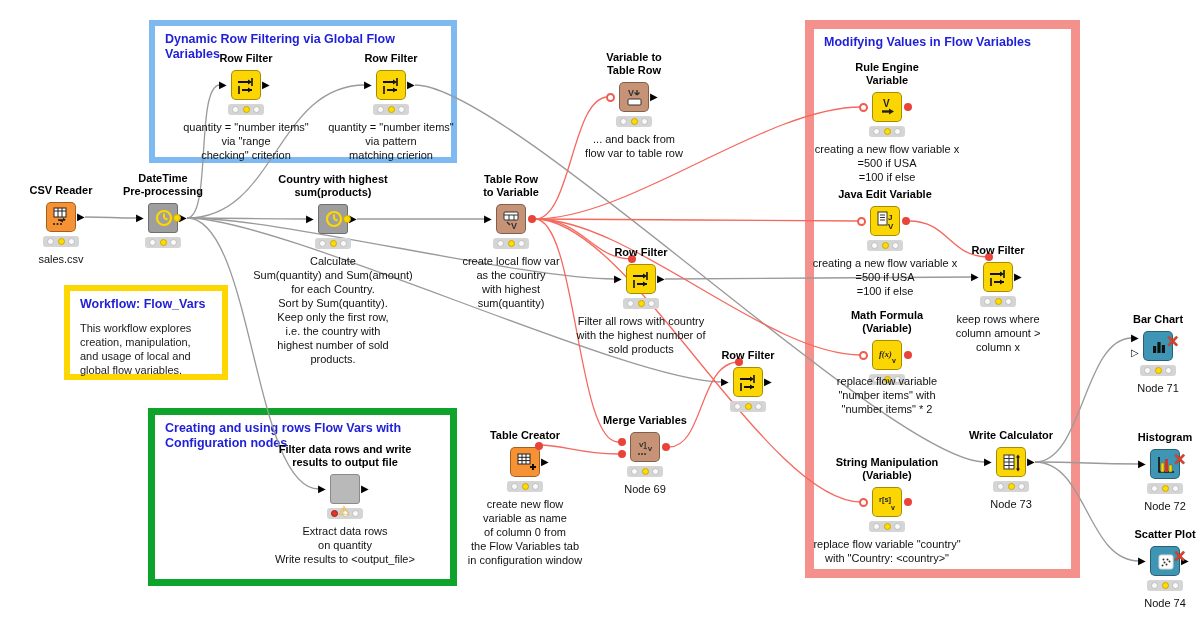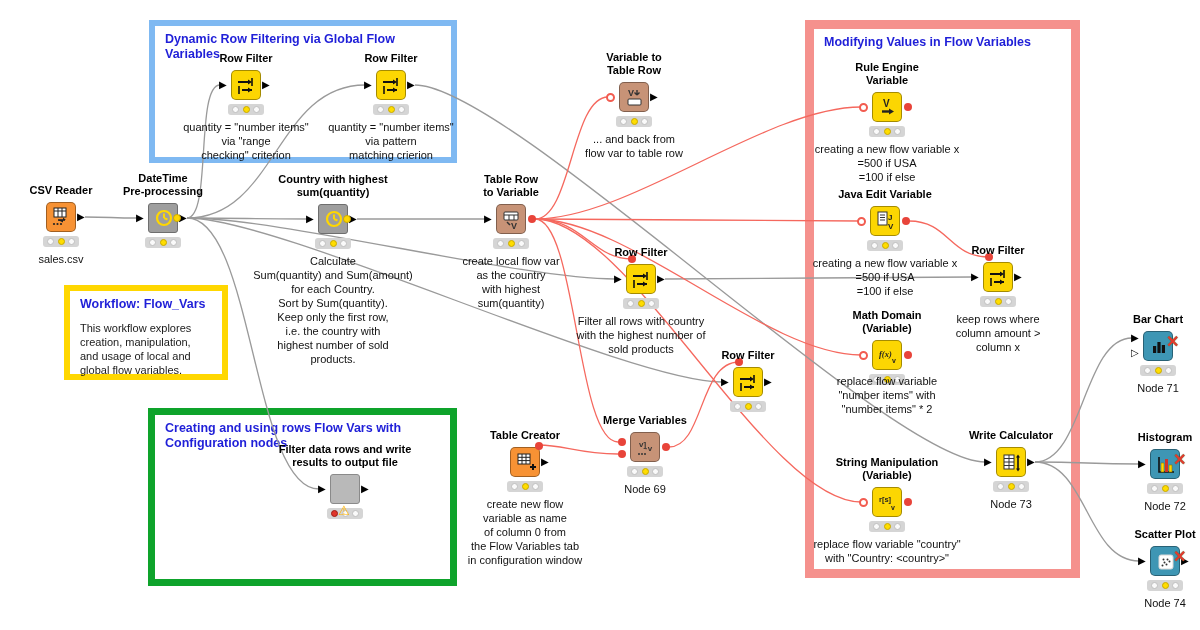--- a/index.html
+++ b/index.html
@@ -146,21 +146,21 @@
       </svg></div>
     <span class="port" style="left: 294px; top: 212px;">▶</span>
     <span class="port" style="left: 337px; top: 212px;">▶</span>
     <span class="sidedot" style="left: 331px; top: 215px;"></span>
     <div class="tl" style="left: 303px; top: 238px;">
       <i style="left: 4px;"></i>
       <i style="left: 14.5px; background: rgb(255, 221, 0); border-color: rgb(200, 169, 0);"></i>
       <i style="left: 25px;"></i>
     </div>
     <div class="nlabel" style="left: 321px; top: 173px; width: 220px;">Country with highest
-sum(quantity)</div>
+sum(products)</div>
     <div class="nann" style="left: 321px; top: 254px; width: 250px;">Calculate
 Sum(quantity) and Sum(amount)
 for each Country.
 Sort by Sum(quantity).
 Keep only the first row,
 i.e. the country with
 highest number of sold
 products.</div>
     <div class="node-ic" style="left: 607px; top: 82px; background: rgb(199, 147, 119);"><svg width="30" height="30" viewBox="0 0 30 30">
         <text x="8" y="13" font-size="9" font-weight="bold" fill="#333" font-family="Liberation Sans,sans-serif">V</text>
@@ -327,21 +327,21 @@
         <text x="6" y="16" font-size="8.5" font-weight="bold" font-style="italic" fill="#222" font-family="Liberation Serif,serif">f(x)</text>
         <text x="19" y="22" font-size="7" font-weight="bold" fill="#222" font-family="Liberation Sans,sans-serif">v</text>
       </svg></div>
     <span class="fhollow" style="left: 847px; top: 351px;"></span>
     <span class="fdot" style="left: 892px; top: 351px;"></span>
     <div class="tl" style="left: 857px; top: 374px;">
       <i style="left: 4px;"></i>
       <i style="left: 14.5px; background: rgb(255, 221, 0); border-color: rgb(200, 169, 0);"></i>
       <i style="left: 25px;"></i>
     </div>
-    <div class="nlabel" style="left: 875px; top: 309px; width: 220px;">Math Domain
+    <div class="nlabel" style="left: 875px; top: 309px; width: 220px;">Math Formula
 (Variable)</div>
     <div class="nann" style="left: 875px; top: 374px; width: 250px;">replace flow variable
 "number items" with
 "number items" * 2</div>
     <div class="node-ic" style="left: 860px; top: 487px; background: rgb(252, 214, 2);"><svg width="30" height="30" viewBox="0 0 30 30">
         <text x="6" y="14" font-size="7.5" font-weight="bold" fill="#222" font-family="Liberation Sans,sans-serif">r[s]</text>
         <text x="18" y="22" font-size="7" font-weight="bold" fill="#222" font-family="Liberation Sans,sans-serif">v</text>
       </svg></div>
     <span class="fhollow" style="left: 847px; top: 498px;"></span>
     <span class="fdot" style="left: 892px; top: 498px;"></span>
@@ -374,20 +374,23 @@
     <span class="port" style="left: 306px; top: 482px;">▶</span>
     <span class="port" style="left: 349px; top: 482px;">▶</span>
     <div class="tl" style="left: 315px; top: 508px;">
       <i style="left: 4px; background: rgb(224, 53, 43); border-color: rgb(157, 31, 24);"></i>
       <i style="left: 14.5px;"></i>
       <i style="left: 25px;"></i>
     </div>
     <span class="warn" style="left: 326px; top: 504px;">⚠</span>
     <div class="nlabel" style="left: 333px; top: 443px; width: 220px;">Filter data rows and write
 results to output file</div>
+    <div class="nann" style="left: 333px; top: 524px; width: 250px;">Extract data rows
+on quantity
+Write results to &lt;output_file&gt;</div>
     <div class="node-ic" style="left: 1131px; top: 331px; background: rgb(62, 150, 180);"><svg width="30" height="30" viewBox="0 0 30 30">
         <rect x="9" y="14" width="3.2" height="7" fill="#111"></rect>
         <rect x="13.4" y="10" width="3.2" height="11" fill="#111"></rect>
         <rect x="17.8" y="13" width="3.2" height="8" fill="#111"></rect>
       </svg></div>
     <span class="port" style="left: 1119px; top: 331px;">▶</span>
     <span class="port" style="left: 1119px; top: 346px;">▷</span>
     <span class="xmark" style="left: 1154px; top: 334px;">✕</span>
     <div class="tl" style="left: 1128px; top: 365px;">
       <i style="left: 4px;"></i>

